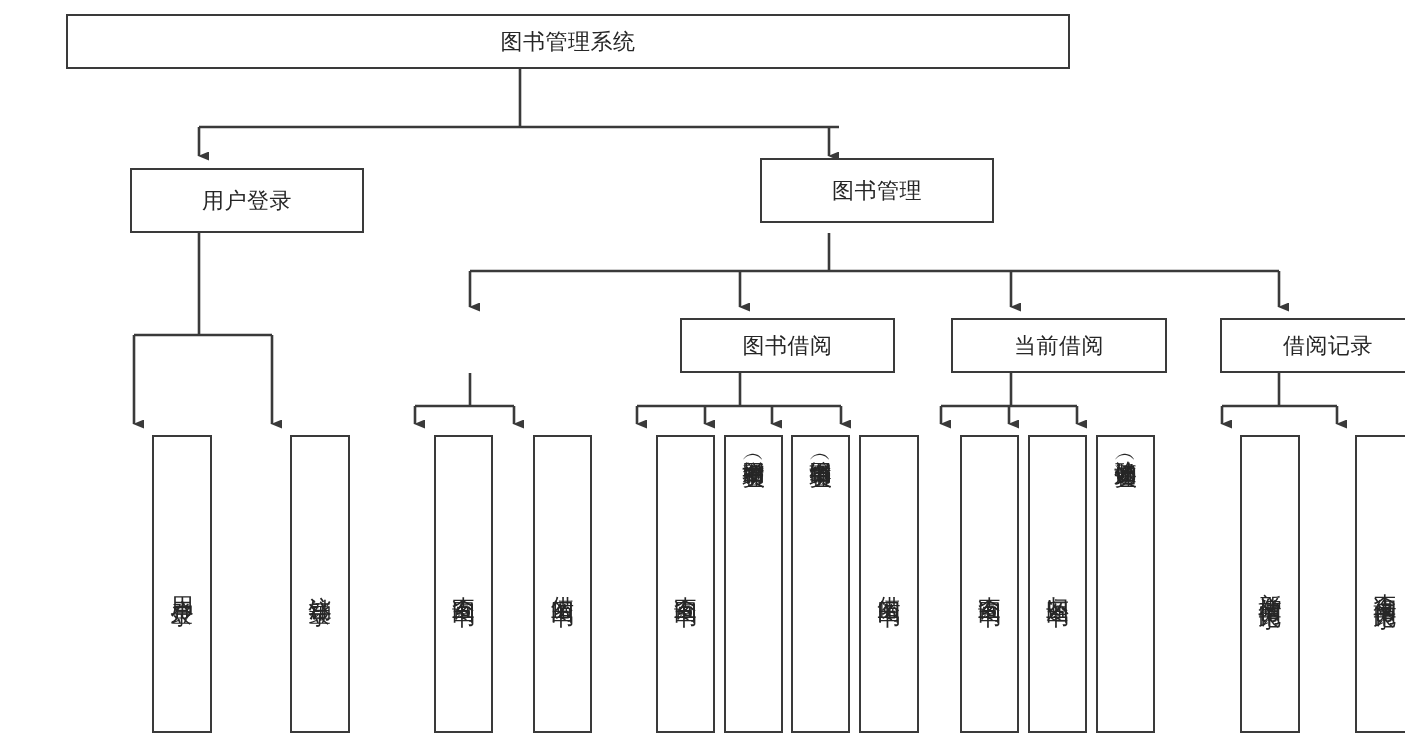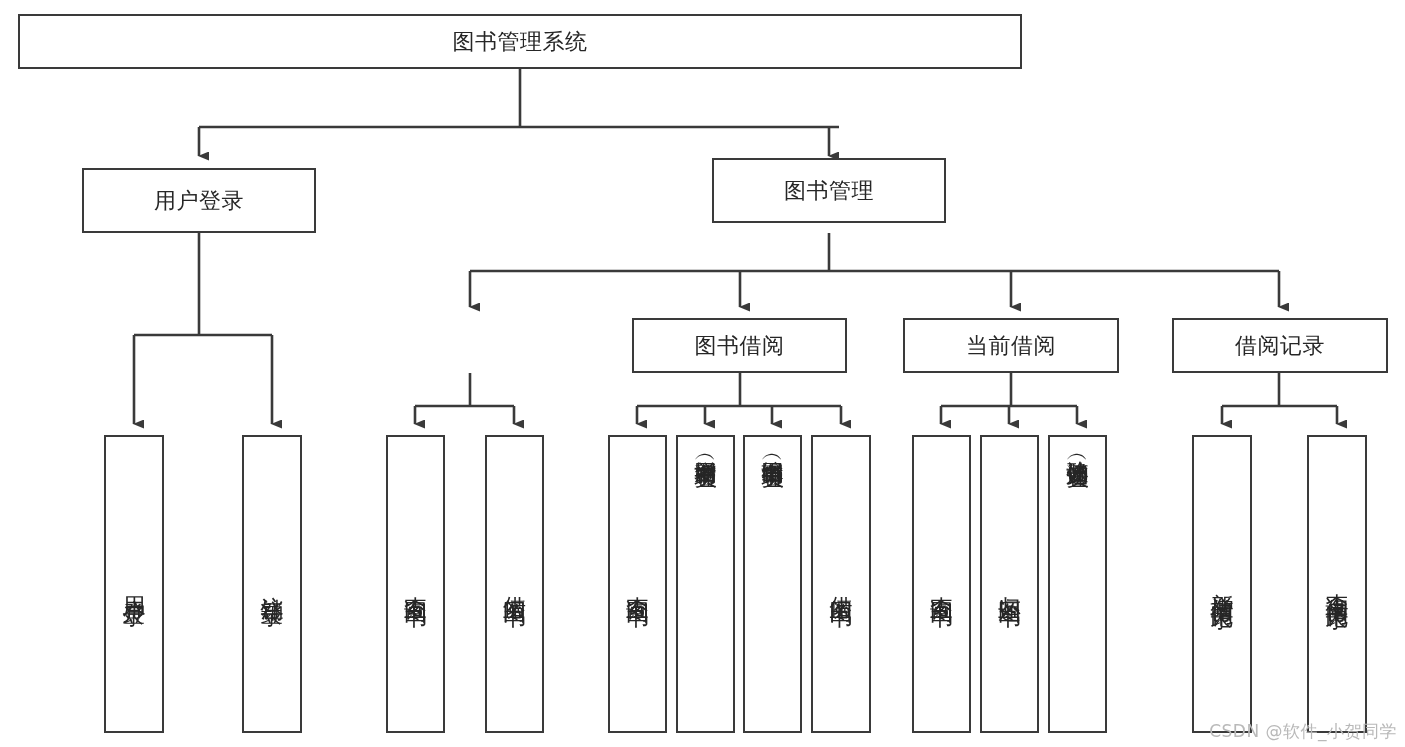--- a/index.html
+++ b/index.html
@@ -27,20 +27,21 @@
   }
   .node {
     position: absolute;
     box-sizing: border-box;
     border: 2px solid #3a3a3a;
     background: #ffffff;
     display: flex;
     align-items: center;
     justify-content: center;
     z-index: 2;
+    margin-left: 48px;
   }
   .node-label {
     color: #262626;
     text-align: center;
     line-height: 1.18;
     letter-spacing: 0.5px;
     white-space: nowrap;
   }
   .node.horizontal .node-label {
     font-size: 22px;
@@ -193,14 +194,13 @@
     <span class="node-label">确认归还（管理员）</span>
   </div>
 
   <div class="node vertical center-text" style="left:1192px; top:435px; width:60px; height:298px;">
     <span class="node-label">新增借阅记录</span>
   </div>
   <div class="node vertical center-text" style="left:1307px; top:435px; width:60px; height:298px;">
     <span class="node-label">查询借阅记录</span>
   </div>
 
-  <div id="watermark">CSDN @软件_小贺同学</div>
 </div>
 
 </body></html>

